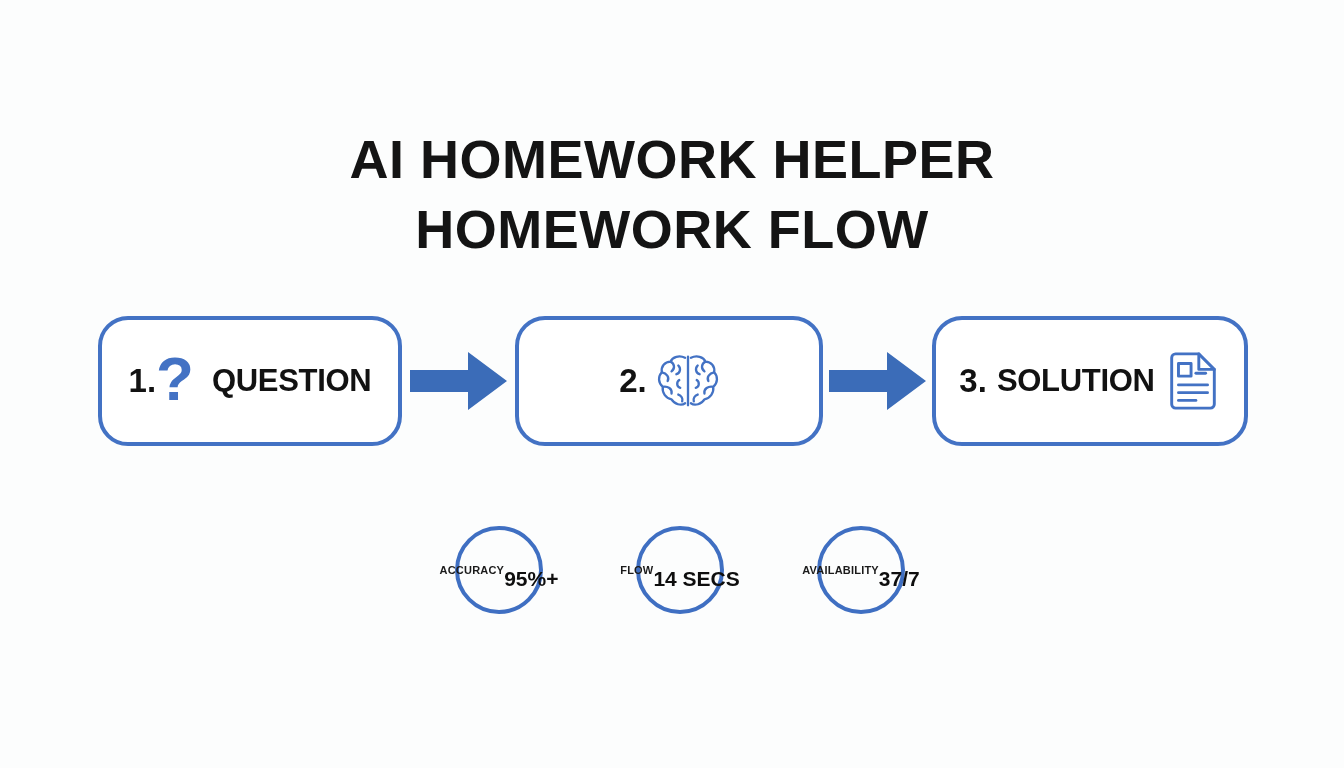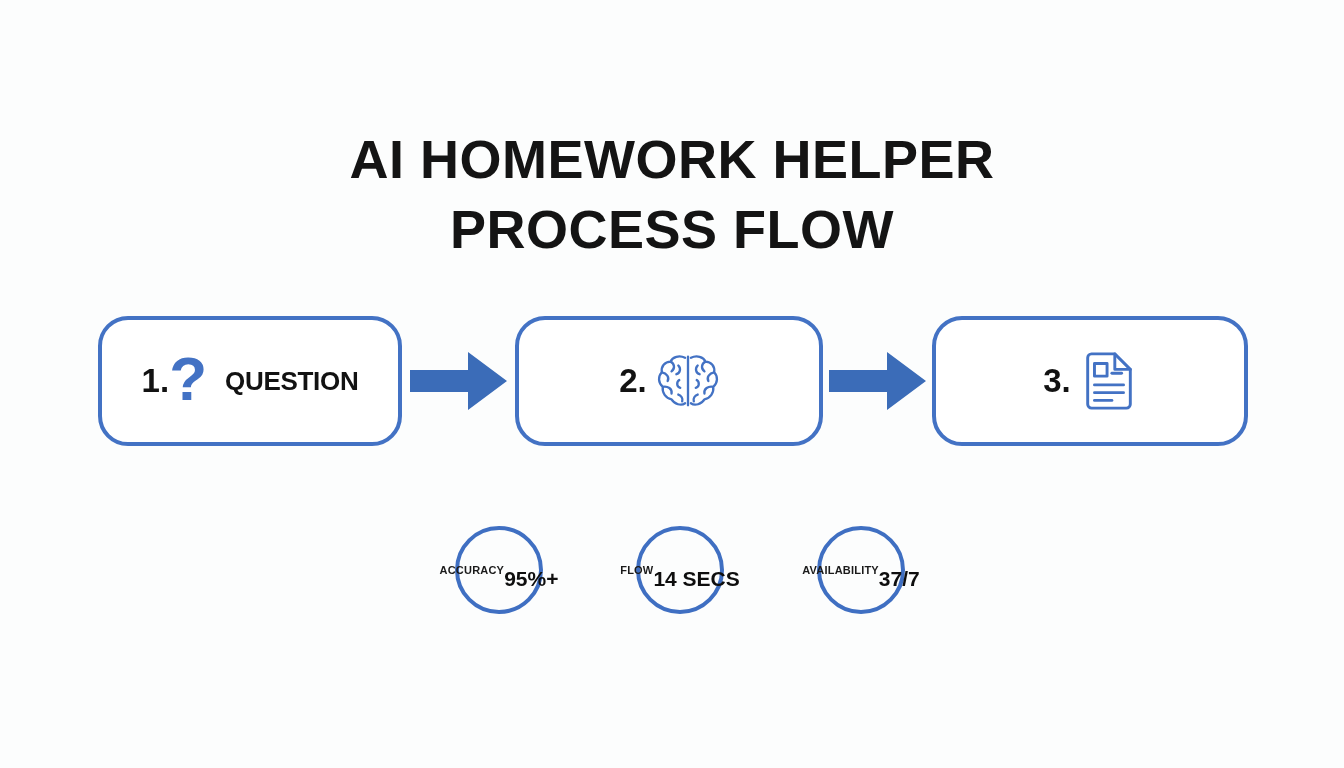--- a/index.html
+++ b/index.html
@@ -63,21 +63,21 @@
   .step-box.box3 { width: 316px; }
 
   .step-inner {
     display: flex;
     align-items: center;
     justify-content: center;
     gap: 10px;
   }
   .step-label {
     font-weight: bold;
-    font-size: 26px;
+    font-size: 31px;
     color: #121212;
     letter-spacing: -0.3px;
     white-space: nowrap;
   }
   .step-num {
     font-weight: bold;
     font-size: 33px;
     color: #121212;
     white-space: nowrap;
   }
@@ -147,21 +147,21 @@
     white-space: nowrap;
     line-height: 24px;
     margin-top: 18px;
   }
 </style>
 </head>
 <body>
 
 <div class="title-block">
   <div class="title-line">AI HOMEWORK HELPER</div>
-  <div class="title-line second">PROCESS FLOW</div>
+  <div class="title-line second">HOMEWORK FLOW</div>
 </div>
 
 <div class="flow-row">
 
   <div class="step-box box1">
     <div class="step-inner">
       <span class="step-num">1.</span>
       <span class="qmark">?</span>
       <span class="step-label">QUESTION</span>
     </div>
@@ -207,20 +207,21 @@
 
   <div class="arrow gap2">
     <svg width="98" height="62" viewBox="0 0 98 62">
       <polygon points="0,20 58,20 58,2 97,31 58,60 58,42 0,42" fill="#3b6cb8"></polygon>
     </svg>
   </div>
 
   <div class="step-box box3">
     <div class="step-inner">
       <span class="step-num">3.</span>
+      <span class="step-label">SOLUTION</span>
       <span class="icon-slot">
         <svg width="56" height="62" viewBox="0 0 56 64">
           <g fill="none" stroke="#4372c4" stroke-width="3" stroke-linecap="round" stroke-linejoin="round">
             <path d="M6,8 a4,4 0 0 1 4,-4 H34 L50,20 V56 a4,4 0 0 1 -4,4 H10 a4,4 0 0 1 -4,-4 Z"></path>
             <path d="M34,4 V20 H50"></path>
             <rect x="13" y="14" width="13" height="13"></rect>
             <line x1="31" y1="24" x2="41" y2="24"></line>
             <line x1="13" y1="36" x2="43" y2="36"></line>
             <line x1="13" y1="44" x2="43" y2="44"></line>
             <line x1="13" y1="52" x2="31" y2="52"></line>

